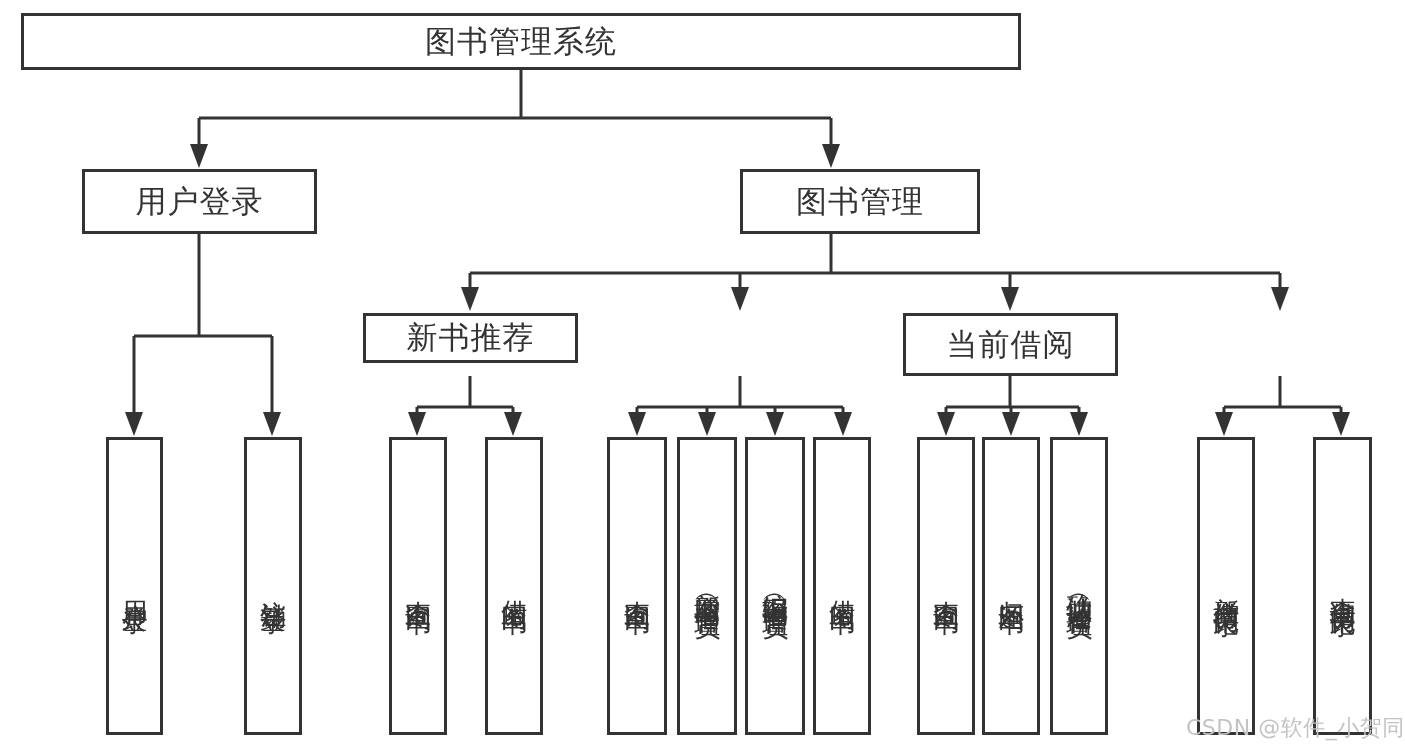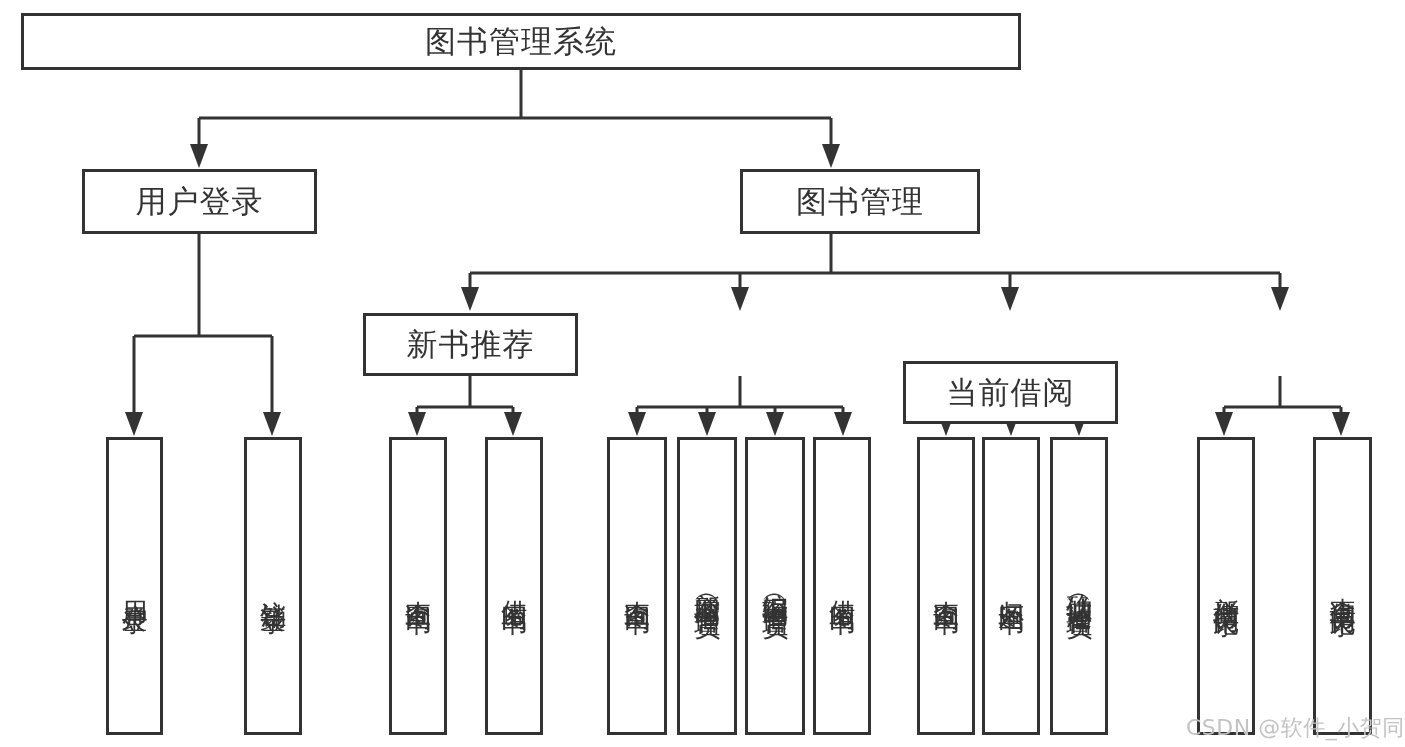--- a/index.html
+++ b/index.html
@@ -35,23 +35,23 @@
     text-orientation:mixed;
     font-size:26px;
     letter-spacing:3px;
     line-height:1.05;
     white-space:nowrap;
   }
   
   .n-root{left:21px;top:13px;width:1000px;height:57px;}
   .n-user-login{left:82px;top:169px;width:235px;height:65px;}
   .n-book-mgmt{left:711px;top:169px;width:240px;height:65px;margin-left:29px;}
-  .n-new-book{left:363px;top:313px;width:215px;height:63px;}
+  .n-new-book{left:363px;top:313px;width:215px;height:50px;}
   .n-book-borrow{left:633px;top:313px;width:215px;height:63px;}
-  .n-cur-borrow{left:903px;top:313px;width:215px;height:63px;margin-top:48px;}
+  .n-cur-borrow{left:903px;top:313px;width:215px;height:63px;}
   .n-borrow-rec{left:1173px;top:313px;width:215px;height:63px;}
   
   .n-ul1{left:106px;width:57px;}
   .n-ul2{left:244px;width:58px;}
   .n-nb1{left:389px;width:58px;}
   .n-nb2{left:485px;width:58px;}
   .n-bb1{left:607px;width:60px;}
   .n-bb2{left:677px;width:60px;}
   .n-bb3{left:745px;width:60px;}
   .n-bb4{left:813px;width:58px;}

